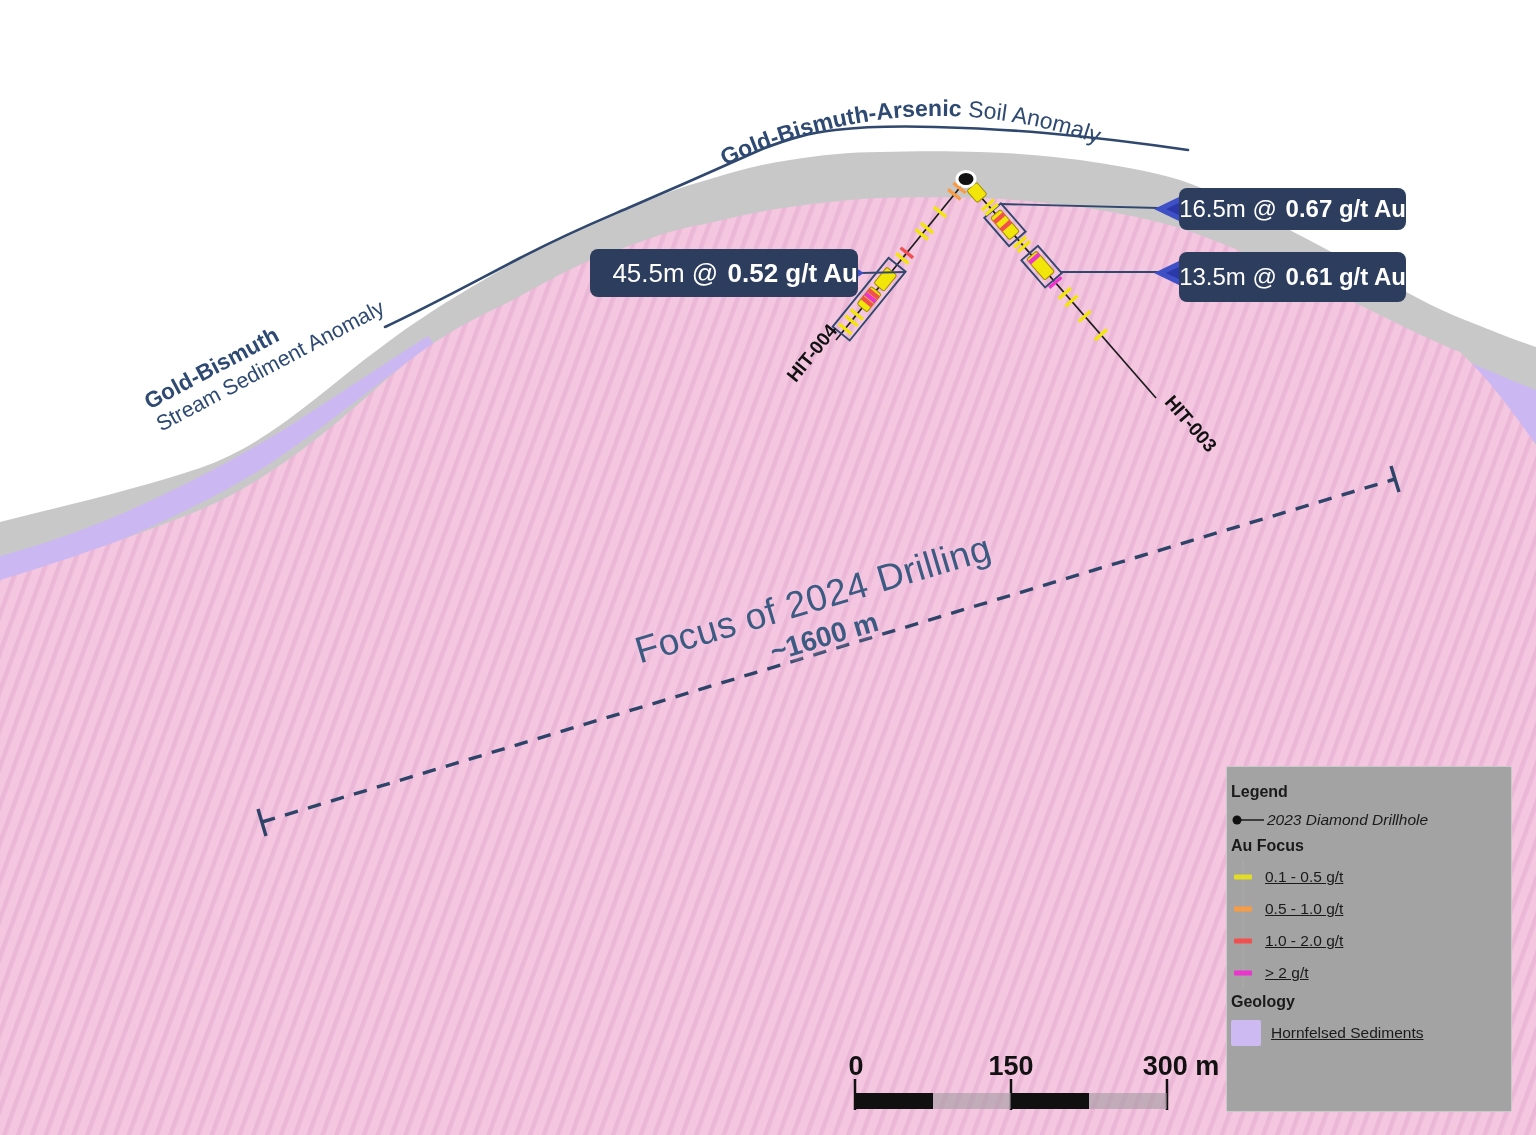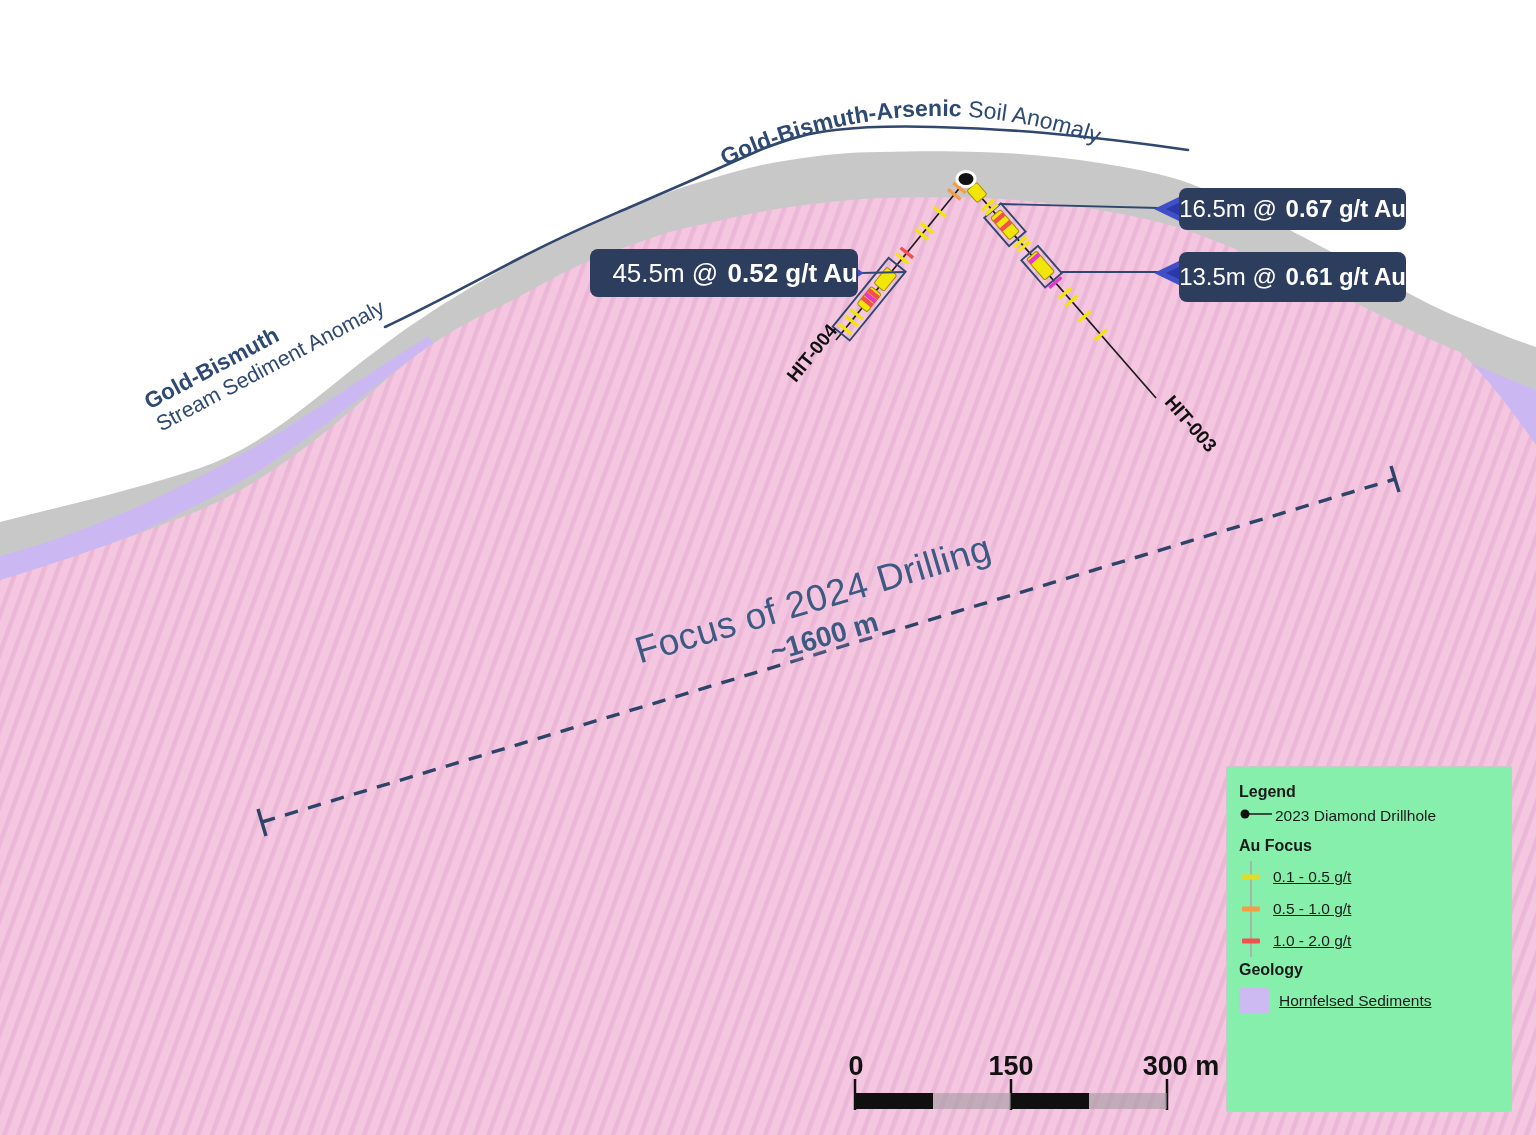--- a/index.html
+++ b/index.html
@@ -14,27 +14,27 @@
   #callout-3{left:1179px;top:252px;width:227px;height:50px;font-size:24px;}
   #stream-label{position:absolute;left:140px;top:392px;transform:rotate(-28deg);
                 transform-origin:0 0;color:#2e4a72;line-height:1.15;}
   #stream-label .l1{font-weight:bold;font-size:22.5px;}
   #stream-label .l2{font-size:21.5px;}
   #focus-label{position:absolute;left:593px;top:578px;width:450px;text-align:center;
                transform:rotate(-16.5deg);color:#3c5a82;
                text-shadow:0 0 5px #f4c6e0,0 0 8px #f4c6e0,0 0 12px #f4c6e0,0 0 3px #f4c6e0;}
   #focus-label .l1{font-size:37px;letter-spacing:.5px;}
   #focus-label .l2{font-size:28px;font-weight:bold;margin-top:2px;}
-  #legend{position:absolute;left:1226px;top:766px;width:286px;height:346px;background:#86efac;
+  #legend{position:absolute;left:1226px;top:766px;width:286px;height:346px;background:#a3a3a3;
           border:1.5px solid #c9c9c9;border-radius:2px;box-sizing:border-box;
-          padding:12px 12px;color:#1a1a1a;font-size:15.5px;}
+          padding:12px 4px;color:#1a1a1a;font-size:15.5px;}
   .lhead{font-weight:bold;font-size:16px;margin:4px 0 6px;}
   .lrow{display:flex;align-items:center;height:32px;text-decoration:underline;}
   .lrow .ltext{margin-left:10px;}
-  .ddh-row{display:flex;align-items:flex-start;height:26px;margin-bottom:2px;}
+  .ddh-row{display:flex;align-items:center;height:26px;margin-bottom:2px;font-style:italic;}
   .swatch{display:inline-block;width:30px;height:26px;border-radius:2px;flex:0 0 auto;}
   .asym{flex:0 0 auto;}
 </style>
 </head>
 <body>
 
 <div id="stage">
 
   <svg id="map-svg" width="1536" height="1135" viewBox="0 0 1536 1135">
     <defs>
@@ -193,20 +193,27 @@
           </svg>
           <span class="ltext">0.5 - 1.0 g/t</span>
         </div>
         <div class="lrow">
           <svg width="24" height="32" class="asym">
             <line x1="12" y1="0" x2="12" y2="32" stroke="#a9a9a9" stroke-width="1.5"></line>
             <rect x="3" y="13.5" width="18" height="5" rx="1" fill="#f1504e"></rect>
           </svg>
           <span class="ltext">1.0 - 2.0 g/t</span>
         </div>
+        <div class="lrow">
+          <svg width="24" height="32" class="asym">
+            <line x1="12" y1="0" x2="12" y2="32" stroke="#a9a9a9" stroke-width="1.5"></line>
+            <rect x="3" y="13.5" width="18" height="5" rx="1" fill="#ec35cf"></rect>
+          </svg>
+          <span class="ltext">&gt; 2 g/t</span>
+        </div>
       </div>
     <div class="lhead">Geology</div>
     <div id="geology-rows">
         <div class="lrow">
           <span class="swatch" style="background: rgb(205, 186, 243);"></span>
           <span class="ltext">Hornfelsed Sediments</span>
         </div>
       </div>
   </div>
 

